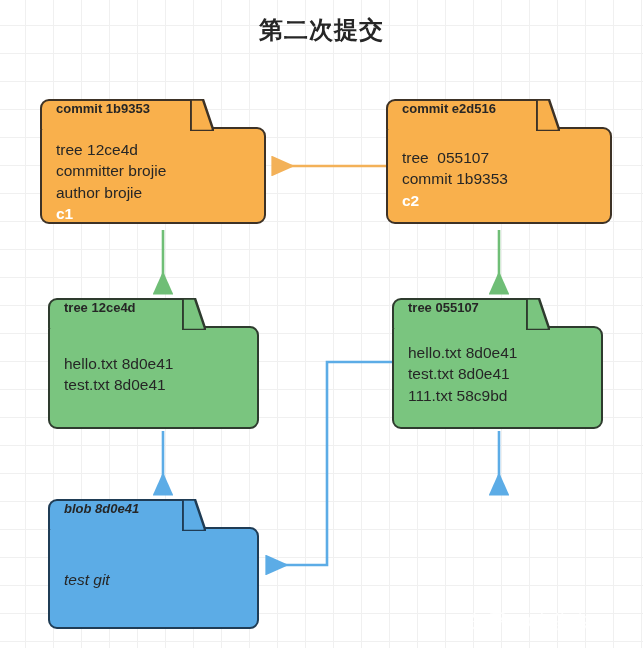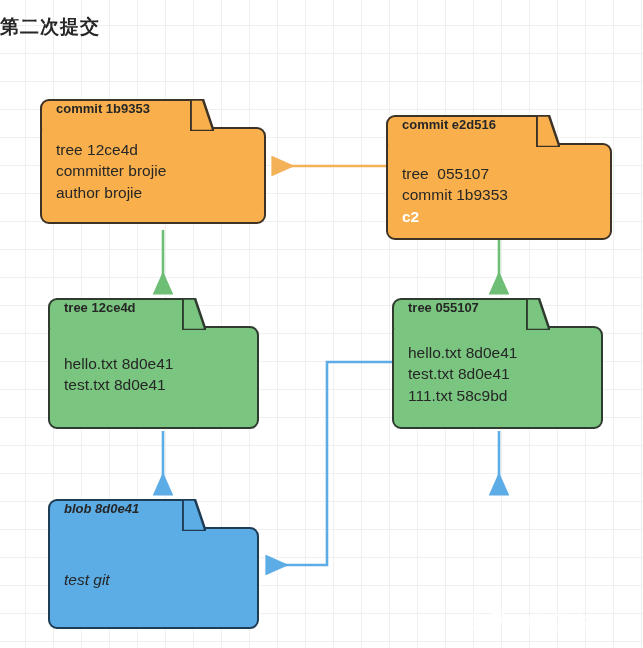--- a/index.html
+++ b/index.html
@@ -21,22 +21,22 @@
     background-size: 28px 28px, 28px 28px, 140px 140px, 140px 140px;
     background-position: -3px -3px, -3px -3px, -3px -3px, -3px -3px;
     font-family: "Liberation Sans", "DejaVu Sans", sans-serif;
   }
 
   #title {
     position: absolute;
     left: 0;
     top: 14px;
     width: 643px;
-    text-align: left;
-    font-size: 19px;
+    text-align: center;
+    font-size: 24px;
     font-weight: bold;
     color: #262626;
     letter-spacing: 1px;
   }
 
   
   .node {
     position: absolute;
   }
   .node .tab {
@@ -154,25 +154,26 @@
     <div class="tab" style="width:156px;">
       <span>commit 1b9353</span>
       <svg class="slant" viewBox="0 0 24 33">
         <path d="M0.5,0.5 L13,0.5 L23,30 L23,32.5 L0.5,32.5 Z" fill="#f9b04c" stroke="#3d3226" stroke-width="2.5"></path>
       </svg>
     </div>
     <div class="body" style="height:97px;">
       <div class="line">tree 12ce4d</div>
       <div class="line">committer brojie</div>
       <div class="line">author brojie</div>
+      <div class="line tag">c1</div>
     </div>
   </div>
 
   <div class="node commit" style="left:386px; top:99px; width:226px;">
-    <div class="tab" style="width:156px;margin-top:16px;">
+    <div class="tab" style="width:156px;">
       <span>commit e2d516</span>
       <svg class="slant" viewBox="0 0 24 33">
         <path d="M0.5,0.5 L13,0.5 L23,30 L23,32.5 L0.5,32.5 Z" fill="#f9b04c" stroke="#3d3226" stroke-width="2.5"></path>
       </svg>
     </div>
     <div class="body" style="height:97px; padding-top:18px;">
       <div class="line">tree  055107</div>
       <div class="line">commit 1b9353</div>
       <div class="line tag">c2</div>
     </div>

